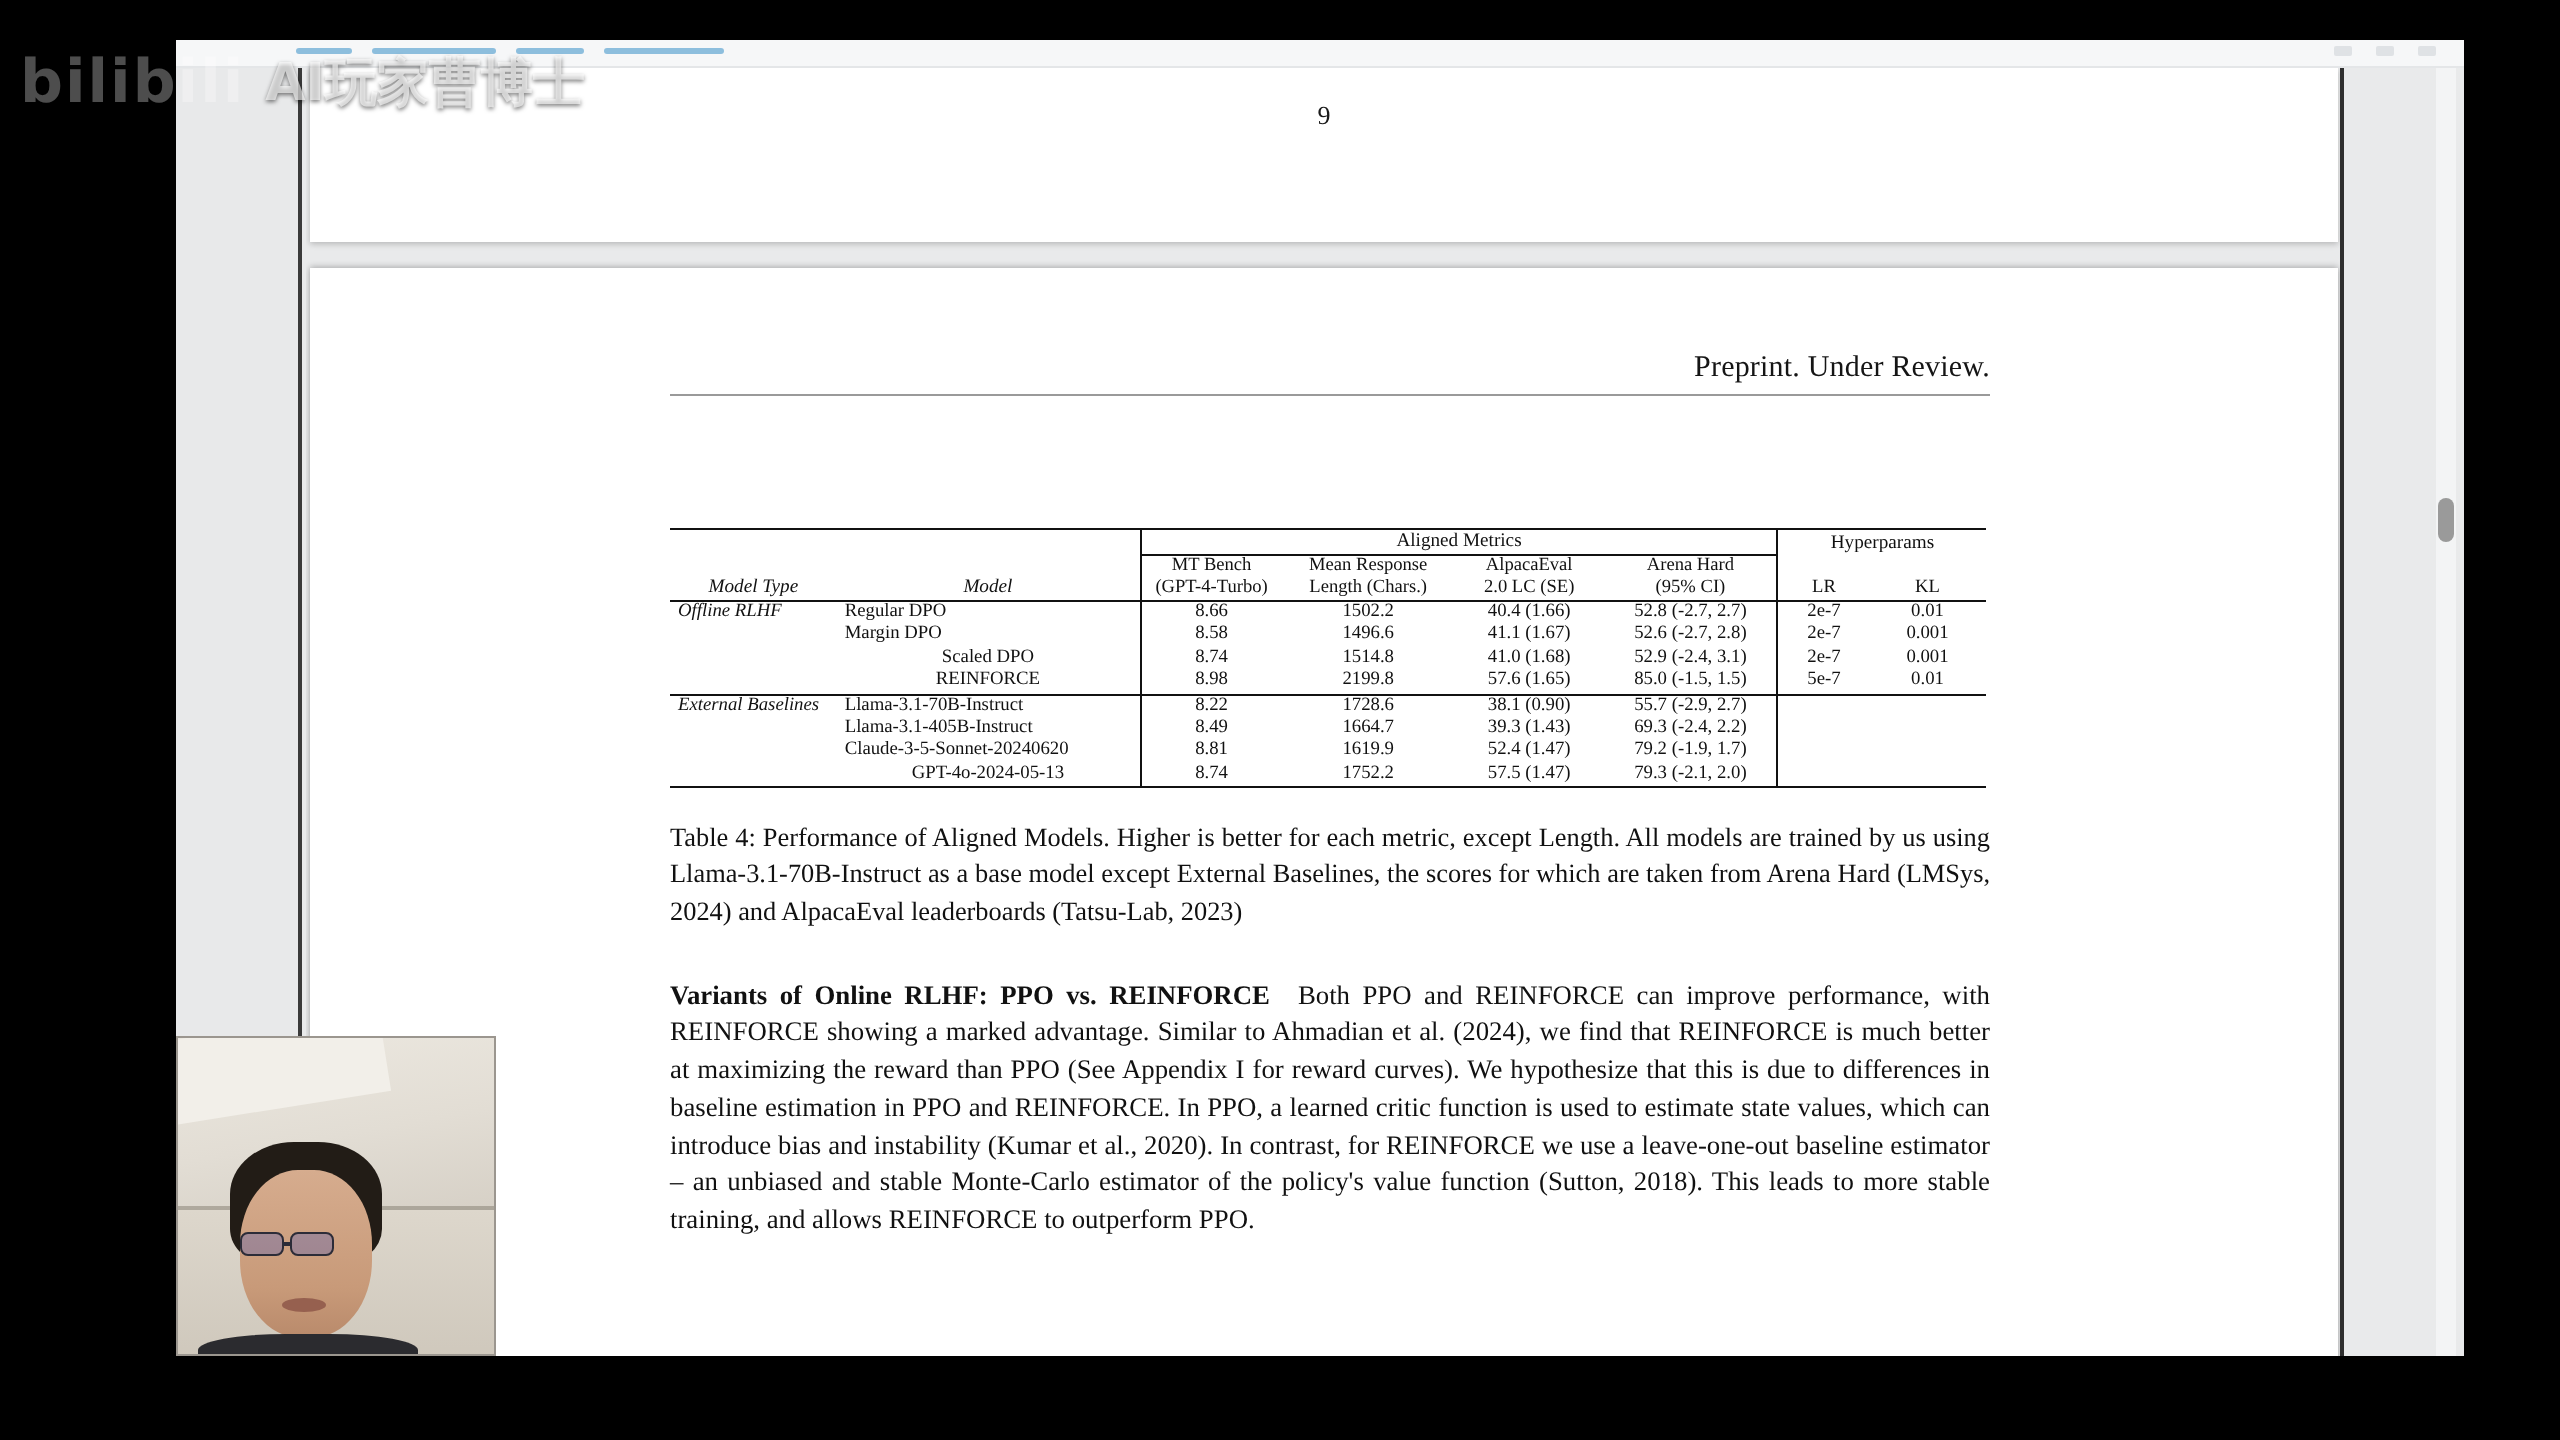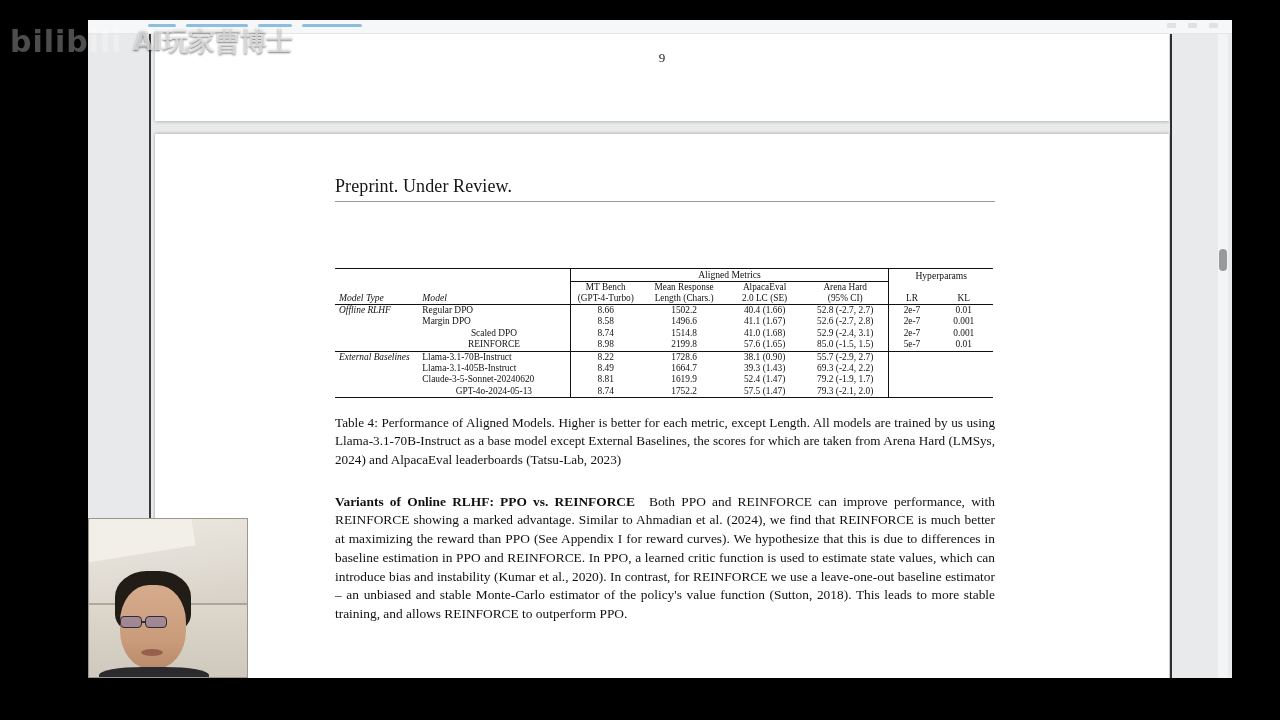--- a/index.html
+++ b/index.html
@@ -112,25 +112,26 @@
   }
 
   
   .paper-inner {
     position: absolute;
     left: 180px; top: 42px;
     width: 660px;
   }
 
   .running-head {
-    font-size: 18px;
+    font-size: 15px;
     color: #151515;
     padding-bottom: 4px;
     border-bottom: 1px solid #9a9a9a;
     letter-spacing: .1px;
+    text-align: right;
   }
 
   
   .table-wrap {
     margin-top: 66px;
     width: 658px;
   }
   table.paper-table {
     border-collapse: collapse;
     width: 658px;
@@ -148,21 +149,21 @@
   .rule-bottom { border-bottom: 1.4px solid #111; }
 
   .hdr-group {
     text-align: center;
     font-weight: bold;
     font-size: 9.6px;
     padding-bottom: 1px;
   }
   .hdr-group.underlined { border-bottom: 0.8px solid #111; }
   .hdr-sub { text-align: center; font-size: 9.3px; padding-bottom: 3px; line-height: 1.18; }
-  .hdr-ital { font-style: italic; text-align: left; font-size: 9.6px; padding-bottom: 3px; }
+  .hdr-ital { font-style: italic; text-align: center; font-size: 9.6px; padding-bottom: 3px; }
 
   .vrule-l { border-left: 0.9px solid #111; }
 
   .grp-label { font-weight: bold; font-style: italic; white-space: nowrap; padding-right: 8px; }
   .model-name { white-space: nowrap; }
   .num { text-align: center; white-space: nowrap; }
   .bold { font-weight: bold; }
 
   .sp-top td { padding-top: 3px; }
   .sp-bot td { padding-bottom: 3px; text-align: center; }

